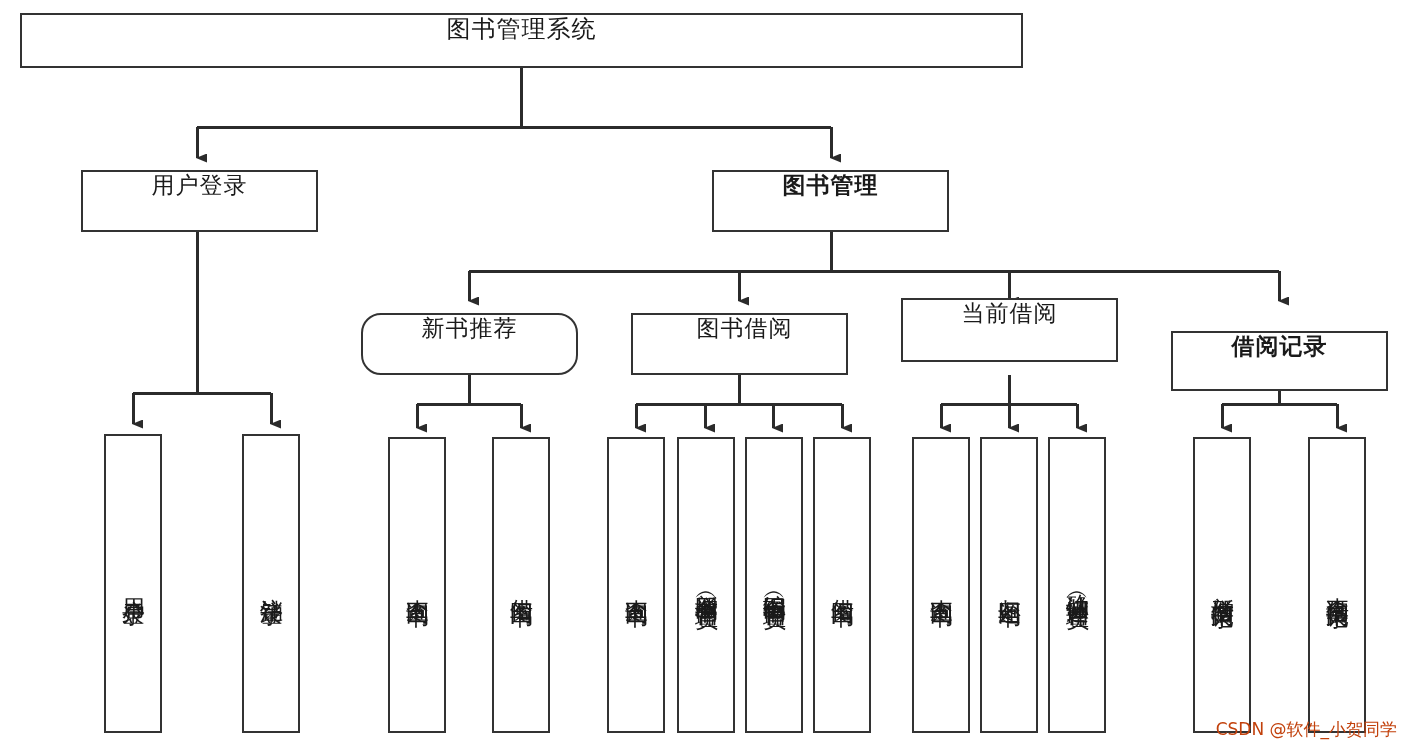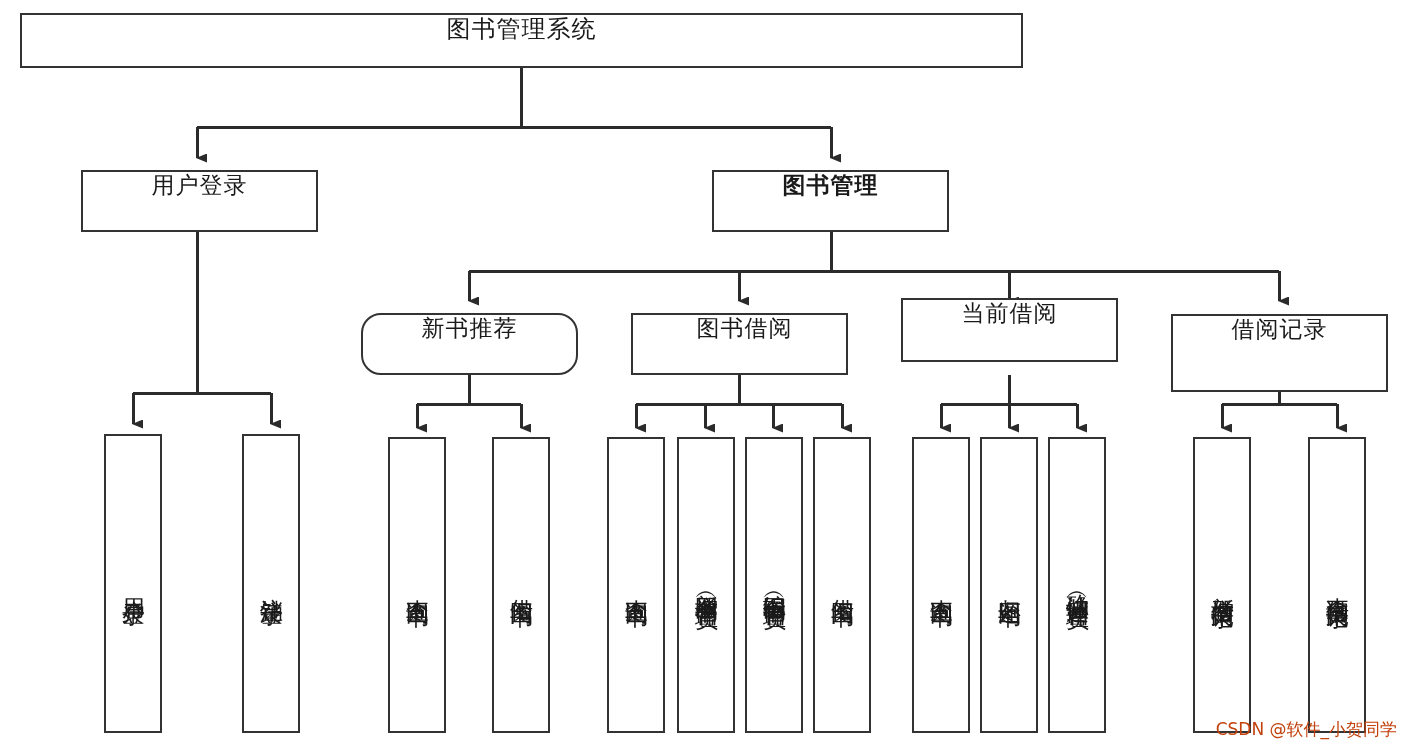--- a/index.html
+++ b/index.html
@@ -142,21 +142,21 @@
   </div>
 
   <div class="node" style="left:631px; top:313px; width:217px; height:62px;padding-left:10px;">
     <span class="node-h">图书借阅</span>
   </div>
 
   <div class="node" style="left:901px; top:298px; width:217px; height:64px;">
     <span class="node-h">当前借阅</span>
   </div>
 
-  <div class="node" style="left:1171px; top:314px; width:217px; height:78px;">
+  <div class="node" style="left:1171px; top:331px; width:217px; height:60px;font-weight:bold;">
     <span class="node-h">借阅记录</span>
   </div>
 
   <div class="node node-leaf" style="left:104px; top:434px; width:58px; height:299px;">
     <span class="node-v">用户登录</span>
   </div>
   <div class="node node-leaf" style="left:242px; top:434px; width:58px; height:299px;">
     <span class="node-v">注销登录</span>
   </div>
 

